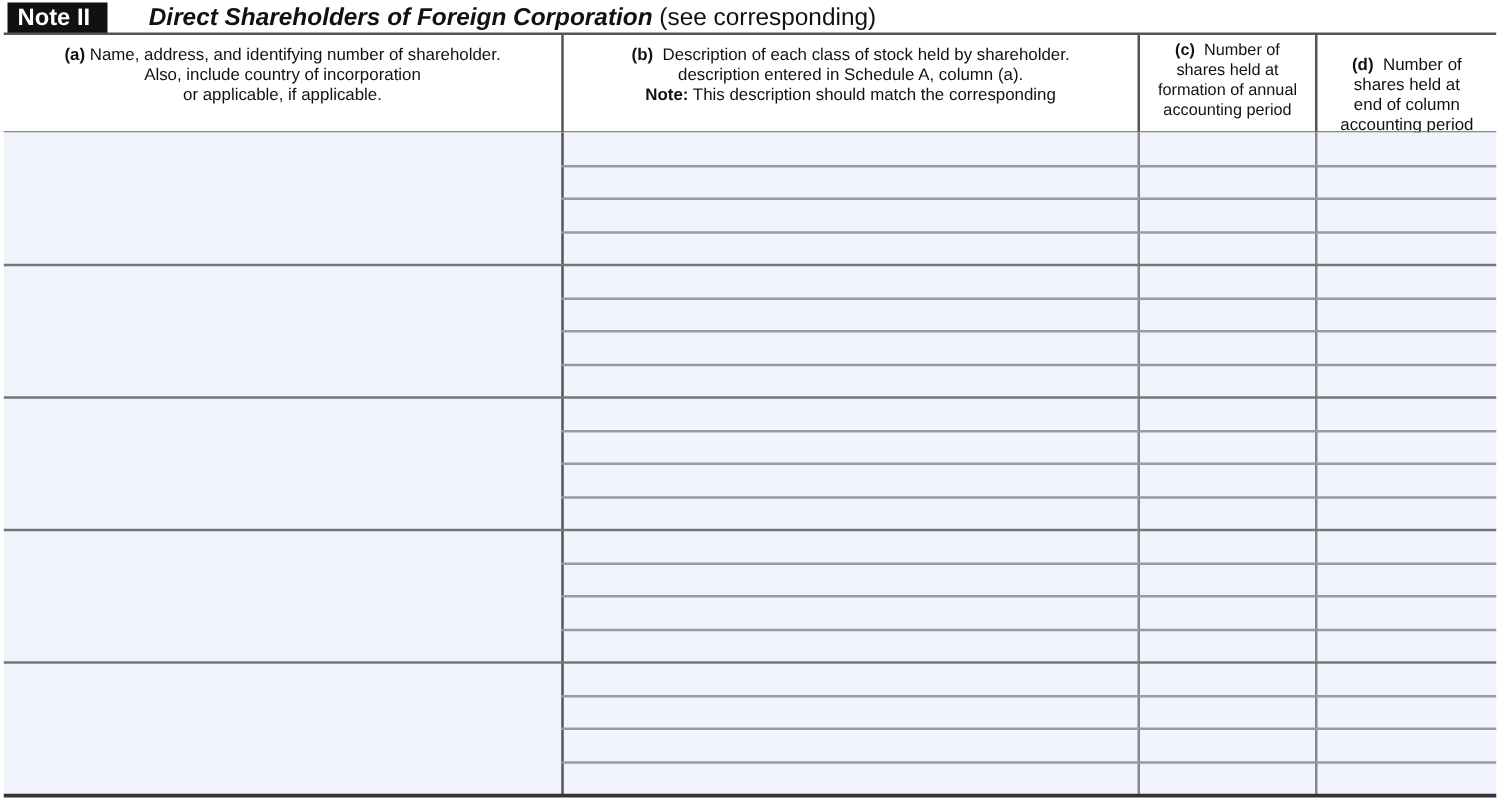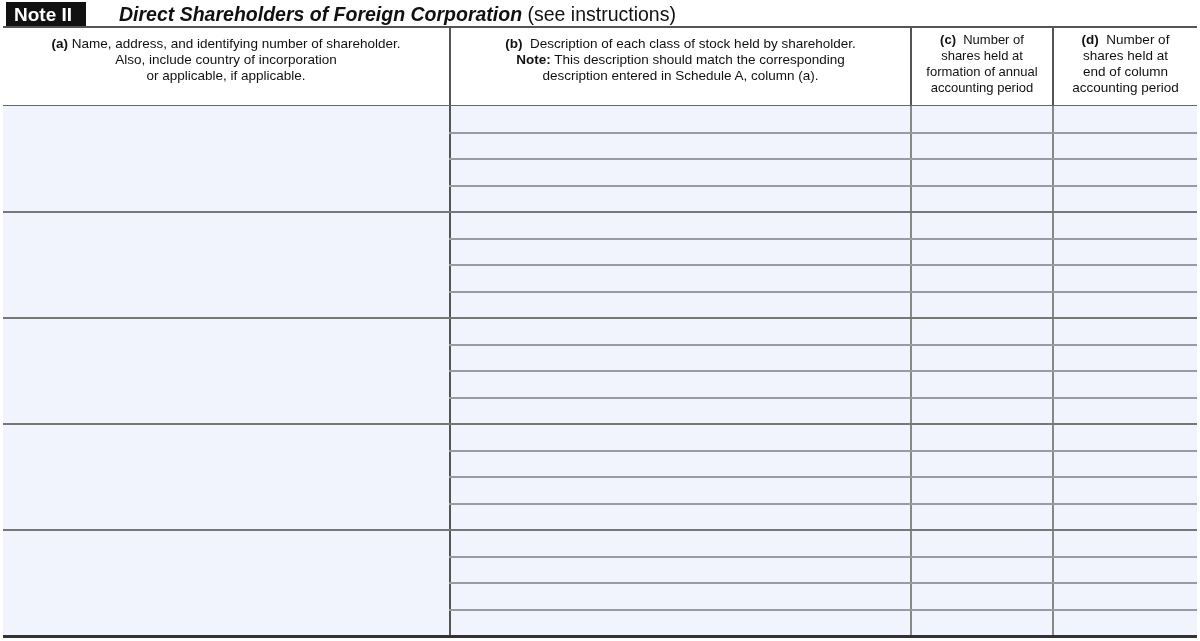--- a/index.html
+++ b/index.html
@@ -8,52 +8,52 @@
   .part-badge { position: absolute; left: 3px; top: 2px; width: 80px; height: 25px; background: #111; color: #fff; font-weight: bold; font-size: 19px; line-height: 25px; padding-left: 8px; box-sizing: border-box; }
   .part-title { position: absolute; left: 116px; top: 2px; font-size: 19.5px; line-height: 25px; white-space: nowrap; }
   .part-title b { font-weight: bold; font-style: italic; }
   .top-rule { position: absolute; left: 3px; top: 26px; width: 1194px; height: 2px; background: #555; }
   .table { position: absolute; left: 3px; top: 28px; width: 1194px; }
   .hdr { position: absolute; top: 0; height: 78px; font-size: 13.5px; line-height: 16px; text-align: center; box-sizing: border-box; }
   .hdr .lbl { font-weight: bold; }
   .hdr-a { left: 0; width: 446px; padding-top: 8px; }
   .hdr-b { left: 446px; width: 461px; padding-top: 8px; border-left: 2px solid #555; }
   .hdr-c { left: 907px; width: 142px; padding-top: 4px; border-left: 2px solid #555; font-size: 13px; }
-  .hdr-d { left: 1049px; width: 145px; padding-top: 4px; border-left: 2px solid #555; font-size: 13.5px; }
+  .hdr-d { left: 1049px; width: 145px; padding-top: 16px; border-left: 2px solid #555; font-size: 13.5px; }
   .hdr-rule { position: absolute; left: 0; top: 77px; width: 1194px; height: 1px; background: #666; }
   .body { position: absolute; left: 0; top: 78px; width: 1194px; height: 530px; background: #f1f4fc; }
   .group { position: absolute; left: 0; width: 1194px; height: 106px; }
   .cell-a { position: absolute; left: 0; top: 0; width: 446px; height: 106px; }
   .sub { position: absolute; left: 446px; width: 748px; height: 26.5px; }
   .sub .cb { position: absolute; left: 0; top: 0; width: 461px; height: 100%; border-left: 2px solid #555; box-sizing: border-box; }
   .sub .cc { position: absolute; left: 461px; top: 0; width: 142px; height: 100%; border-left: 2px solid #888; box-sizing: border-box; }
   .sub .cd { position: absolute; left: 603px; top: 0; width: 145px; height: 100%; border-left: 2px solid #888; box-sizing: border-box; }
   .sub-rule { position: absolute; left: 446px; width: 748px; height: 2px; background: #9a9aa2; }
   .group-rule { position: absolute; left: 0; width: 1194px; height: 2px; background: #777; }
   .bottom-rule { position: absolute; left: 0; top: 607px; width: 1194px; height: 3px; background: #333; }
 </style>
 </head>
 <body>
 
 <div class="title-bar">
   <div class="part-badge">Note II</div>
-  <div class="part-title"><b>Direct Shareholders of Foreign Corporation</b><span> (see instructions)</span></div>
+  <div class="part-title"><b>Direct Shareholders of Foreign Corporation</b><span> (see corresponding)</span></div>
 </div>
 <div class="top-rule"></div>
 
 <div class="table">
   <div class="hdr hdr-a">
     <div><span class="lbl">(a)</span> <span>Name, address, and identifying number of shareholder.</span></div>
     <div>Also, include country of incorporation</div>
     <div>or applicable, if applicable.</div>
   </div>
   <div class="hdr hdr-b">
     <div><span class="lbl">(b)</span>&nbsp; <span>Description of each class of stock held by shareholder.</span></div>
+    <div>description entered in Schedule A, column (a).</div>
     <div><span class="lbl">Note:</span> <span>This description should match the corresponding</span></div>
-    <div>description entered in Schedule A, column (a).</div>
   </div>
   <div class="hdr hdr-c">
     <div><span class="lbl">(c)</span>&nbsp; <span>Number of</span></div>
     <div>shares held at</div>
     <div>formation of annual</div>
     <div>accounting period</div>
   </div>
   <div class="hdr hdr-d">
     <div><span class="lbl">(d)</span>&nbsp; <span>Number of</span></div>
     <div>shares held at</div>

